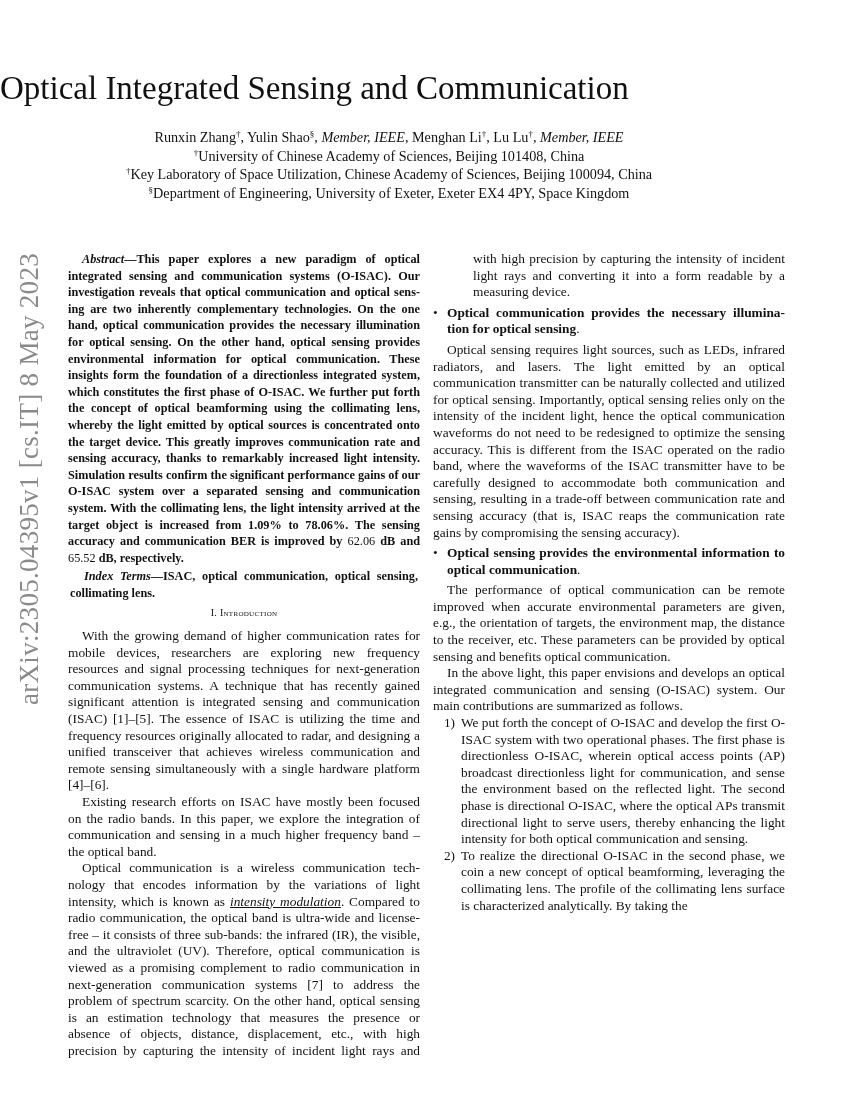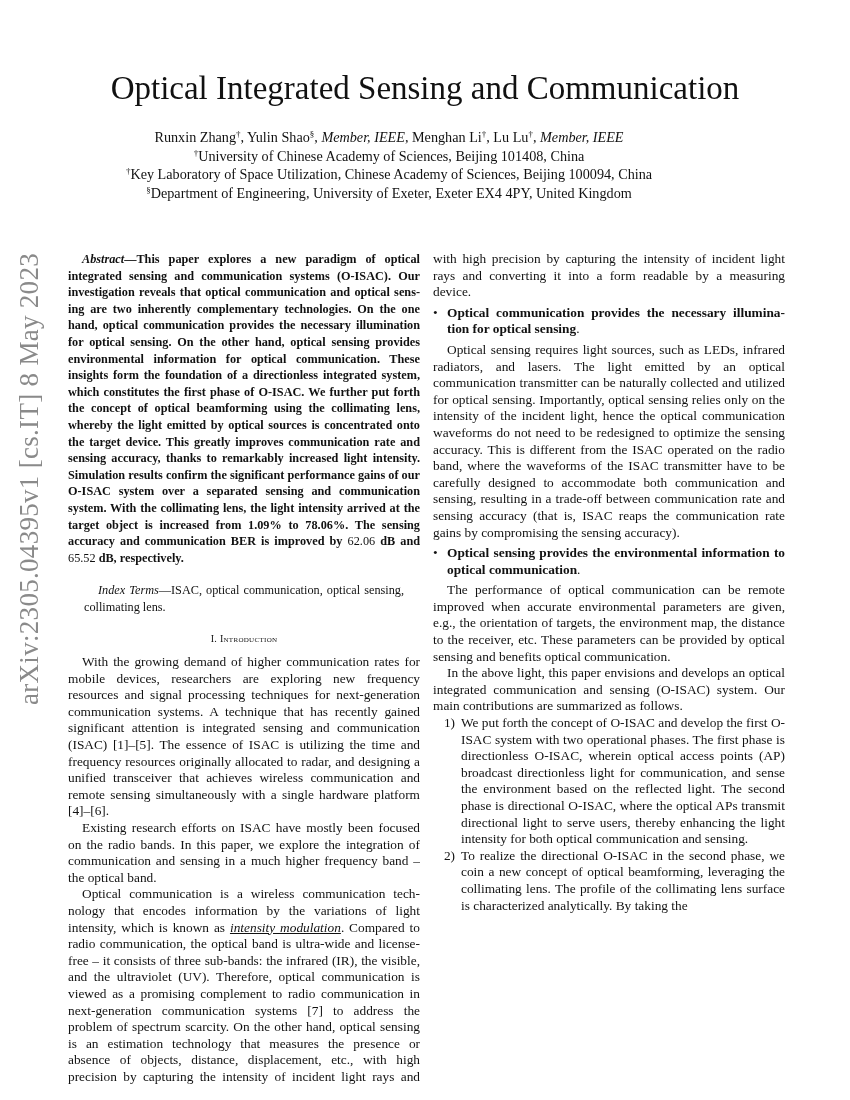--- a/index.html
+++ b/index.html
@@ -7,48 +7,48 @@
     width: 850px; height: 1100px; position: relative; overflow: hidden;
     font-family: "Liberation Serif", "DejaVu Serif", serif; color: #111;
   }
   .arxiv-stamp {
     position: absolute; left: 14px; top: 705px;
     transform-origin: 0 0; transform: rotate(-90deg);
     font-size: 27px; color: #8a8a8a; white-space: nowrap; letter-spacing: 0.3px;
     width: 420px;
   }
   .title {
-    position: absolute; top: 70px; left: 0; width: 850px; text-align: center;
+    position: absolute; top: 70px; left: 0; width: 850px; 
     font-size: 33px; font-weight: normal; margin: 0;
   }
   .authors {
     position: absolute; top: 128px; left: 0; width: 778px; text-align: center;
     font-size: 14.2px; line-height: 18.5px;
   }
   .authors .line { display: block; }
   .authors sup { font-size: 9px; vertical-align: 5px; line-height: 0; }
   .authors i { font-style: italic; }
   .col {
     position: absolute; top: 251px; width: 352px;
     font-size: 13.35px; line-height: 16.6px; text-align: justify;
     hyphens: manual;
   }
   .col-left { left: 68px; }
   .col-right { left: 433px; }
   .abstract { font-weight: bold; font-size: 12.25px; line-height: 16.6px; text-indent: 14px; margin: 0; }
   .abstract .lbl { font-style: italic; }
   .abstract .num { font-weight: normal; }
-  .index-terms { font-weight: normal; font-size: 12.25px; line-height: 16.6px; text-indent: 14px; margin: 16px; }
+  .index-terms { font-weight: bold; font-size: 12.25px; line-height: 16.6px; text-indent: 14px; margin: 2px; }
   .index-terms .lbl { font-style: italic; }
   .section-heading {
     text-align: center; font-size: 10px; margin: 4px 0 6px 0; letter-spacing: 0.3px;
   }
   .section-heading .sc { font-variant: small-caps; }
   p.body { margin: 0; text-indent: 14px; }
-  p.noindent { text-indent: 0; }
+  p.noindent { text-indent: 0; margin-left: 40px; }
   .bullet { display: flex; margin: 4px 0 4px 0; font-weight: bold; }
   .bullet .dot { width: 14px; flex: none; font-weight: normal; }
   .bullet .txt { flex: 1; }
   .enum { display: flex; margin: 0; }
   .enum .n { width: 28px; flex: none; text-align: right; padding-right: 6px; box-sizing: border-box; }
   .enum .txt { flex: 1; }
   em { font-style: italic; text-decoration: underline; }
 </style>
 </head>
 <body>
@@ -59,21 +59,21 @@
 
 <div class="authors">
   <span class="line">
     <span>Runxin Zhang</span><sup>†</sup>,
     <span>Yulin Shao</span><sup>§</sup>, <i>Member, IEEE</i>,
     <span>Menghan Li</span><sup>†</sup>,
     <span>Lu Lu</span><sup>†</sup>, <i>Member, IEEE</i>
   </span>
   <span class="line"><sup>†</sup><span>University of Chinese Academy of Sciences, Beijing 101408, China</span></span>
   <span class="line"><sup>†</sup><span>Key Laboratory of Space Utilization, Chinese Academy of Sciences, Beijing 100094, China</span></span>
-  <span class="line"><sup>§</sup><span>Department of Engineering, University of Exeter, Exeter EX4 4PY, United Kingdom</span></span>
+  <span class="line"><sup>§</sup><span>Department of Engineering, University of Exeter, Exeter EX4 4PY, Space Kingdom</span></span>
 </div>
 
 <div class="col col-left">
   <p class="abstract"><span class="lbl">Abstract</span><span>—This paper explores a new paradigm of optical integrated sensing and communication systems (O-ISAC). Our investigation reveals that optical communication and optical sens­ing are two inherently complementary technologies. On the one hand, optical communication provides the necessary illumination for optical sensing. On the other hand, optical sensing provides environmental information for optical communication. These insights form the foundation of a directionless integrated system, which constitutes the first phase of O-ISAC. We further put forth the concept of optical beamforming using the collimating lens, whereby the light emitted by optical sources is concentrated onto the target device. This greatly improves communication rate and sensing accuracy, thanks to remarkably increased light intensity. Simulation results confirm the significant performance gains of our O-ISAC system over a separated sensing and communication system. With the collimating lens, the light intensity arrived at the target object is increased from 1.09% to 78.06%. The sensing accuracy and communication BER is improved by </span><span class="num">62.06</span><span> dB and </span><span class="num">65.52</span><span> dB, respectively.</span></p>
   <p class="index-terms"><span class="lbl">Index Terms</span><span>—ISAC, optical communication, optical sensing, collimating lens.</span></p>
 
   <div class="section-heading"><span>I. </span><span class="sc">Introduction</span></div>
 
   <p class="body">With the growing demand of higher communication rates for mobile devices, researchers are exploring new frequency resources and signal processing techniques for next-generation communication systems. A technique that has recently gained significant attention is integrated sensing and communication (ISAC) [1]–[5]. The essence of ISAC is utilizing the time and frequency resources originally allocated to radar, and design­ing a unified transceiver that achieves wireless communication and remote sensing simultaneously with a single hardware platform [4]–[6].</p>
   <p class="body">Existing research efforts on ISAC have mostly been focused on the radio bands. In this paper, we explore the integration of communication and sensing in a much higher frequency band – the optical band.</p>

